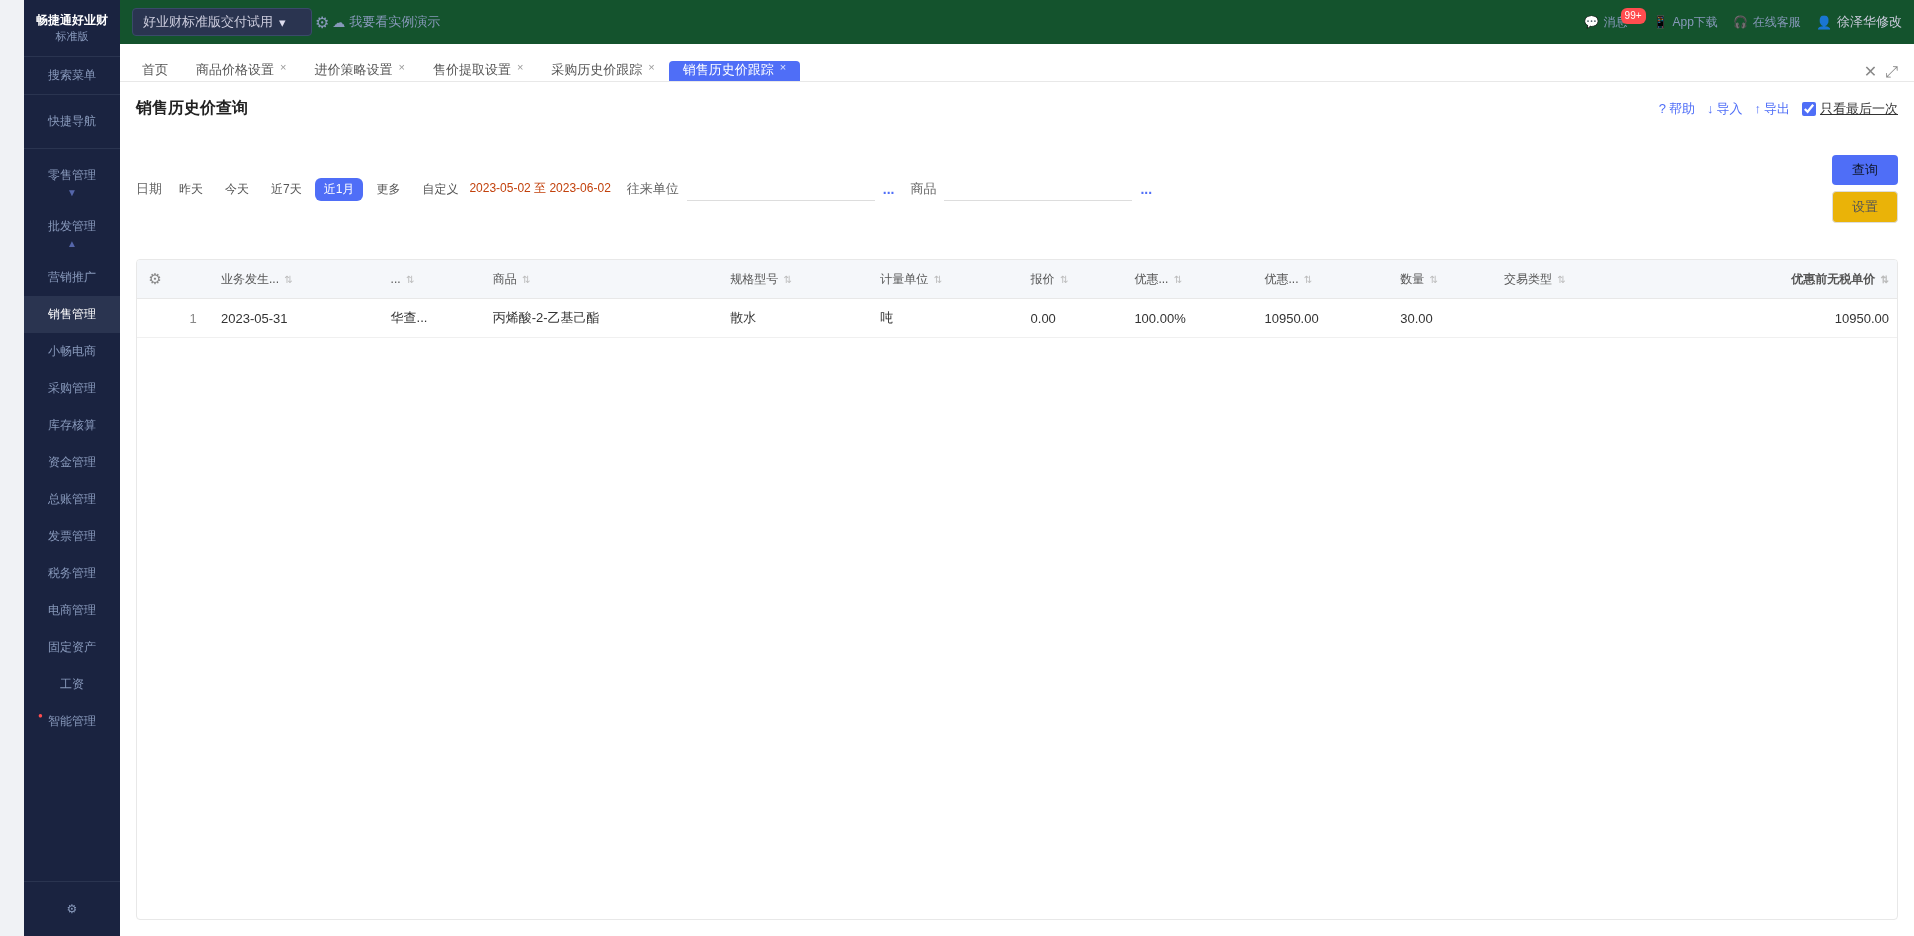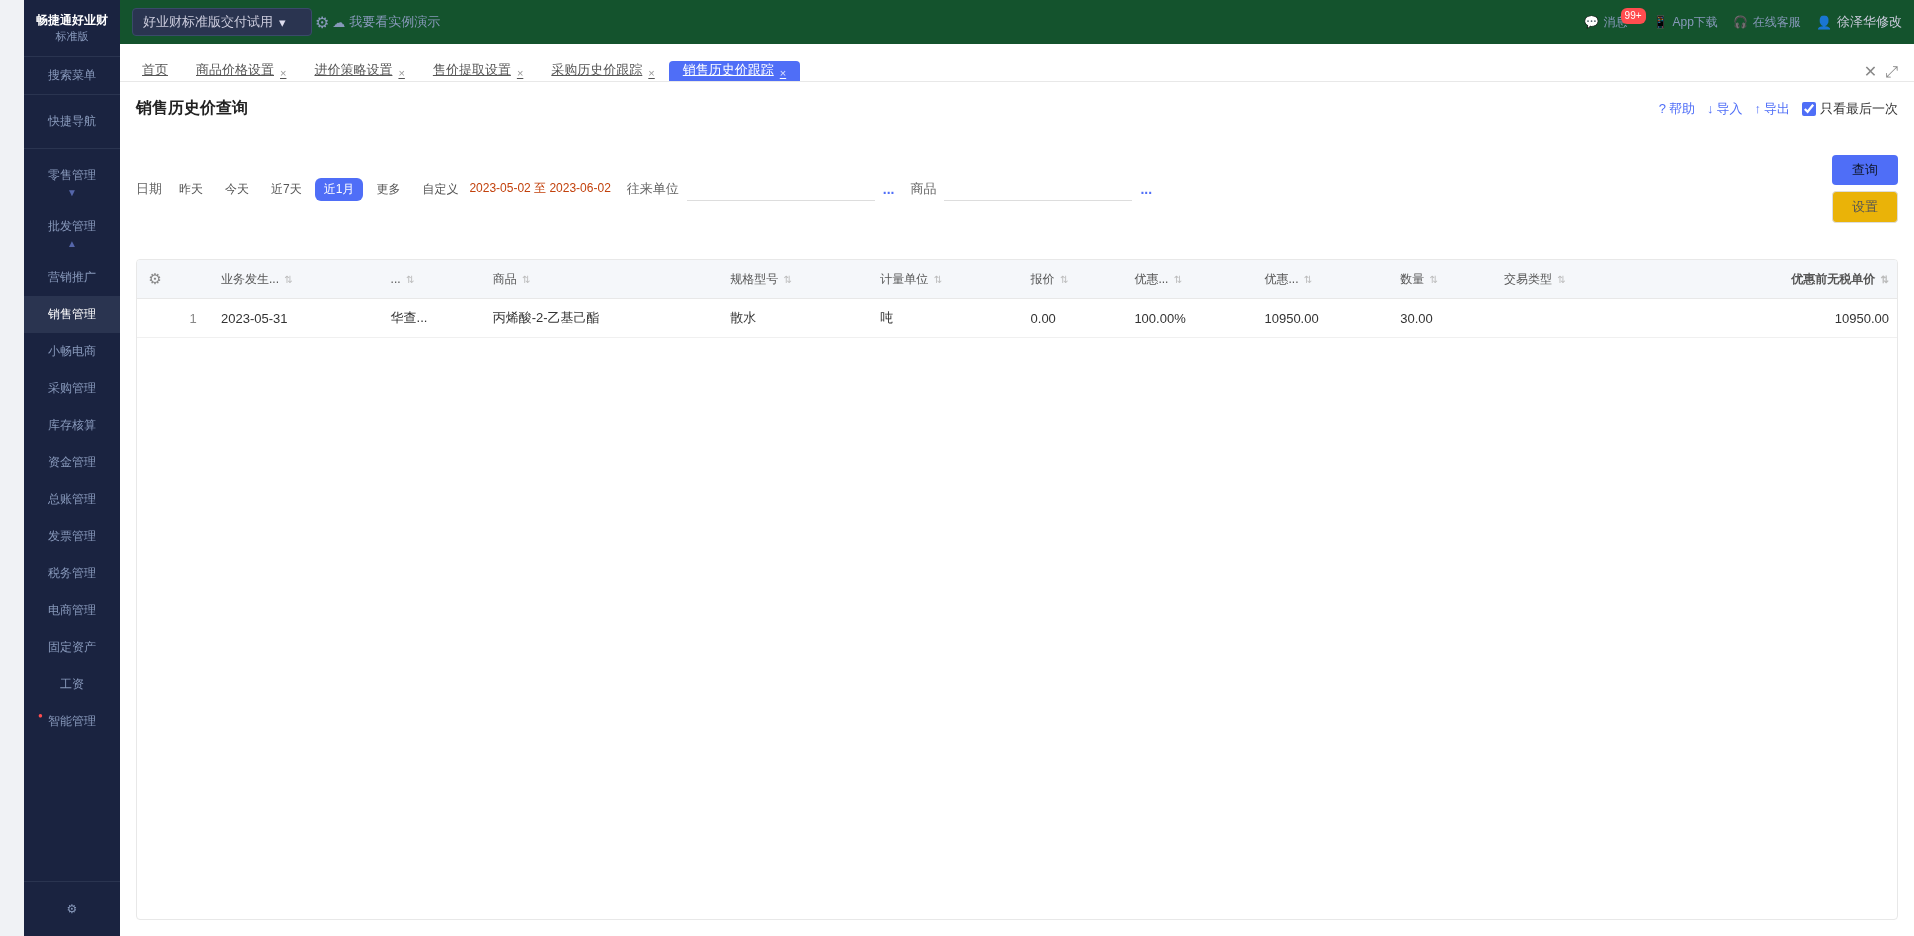--- a/index.html
+++ b/index.html
@@ -29,32 +29,32 @@
     .topbar-select-text { color: #ccd; font-size: 13px; }
     .topbar-setting-icon { color: #8899bb; cursor: pointer; font-size: 16px; }
     .topbar-demo { color: #8899bb; font-size: 13px; cursor: pointer; display: flex; align-items: center; gap: 4px; }
     .topbar-right { margin-left: auto; display: flex; align-items: center; gap: 16px; }
     .topbar-right-item { color: #8899bb; font-size: 12px; cursor: pointer; display: flex; align-items: center; gap: 4px; position: relative; }
     .badge { background: #ff4d4f; color: #fff; border-radius: 6px; font-size: 10px; padding: 0 4px; position: absolute; top: -6px; right: -8px; min-width: 16px; text-align: center; line-height: 16px; height: 16px; }
     .topbar-user { color: #ccd; font-size: 13px; cursor: pointer; display: flex; align-items: center; gap: 4px; }
 
     
     .tabbar { height: 38px; background: #fff; border-bottom: 1px solid #e8e8e8; display: flex; align-items: flex-end; padding: 0 8px; flex-shrink: 0; overflow-x: auto; }
-    .tab { padding: 0 14px; font-size: 13px; cursor: pointer; color: #555; border-bottom: 2px solid transparent; white-space: nowrap; display: flex; align-items: flex-end; gap: 6px; text-decoration: underline; }
+    .tab { padding: 0 14px; font-size: 13px; cursor: pointer; color: #555; border-bottom: 2px solid transparent; white-space: nowrap; display: flex; align-items: flex-start; gap: 6px; }
     .tab.active { color: #4f6ef7; background: #4f6ef7; color: #fff; border-radius: 4px 4px 0 0; border-bottom: 2px solid #4f6ef7; }
     .tab-close { font-size: 11px; color: #999; cursor: pointer; }
     .tab.active .tab-close { color: rgba(255,255,255,0.8); }
 
     
     .content { flex: 1; background: #fff; padding: 16px; overflow-y: auto; display: flex; flex-direction: column; gap: 28px; position: relative; }
     .content-header { display: flex; align-items: center; justify-content: space-between; }
     .page-title { font-size: 16px; font-weight: bold; color: #222; }
     .header-actions { display: flex; align-items: center; gap: 12px; }
     .header-action-btn { color: #4f6ef7; font-size: 13px; cursor: pointer; display: flex; align-items: center; gap: 3px; }
-    .checkbox-label { display: flex; align-items: center; gap: 4px; font-size: 13px; cursor: pointer; }
+    .checkbox-label { display: flex; align-items: center; gap: 4px; font-size: 13px; cursor: pointer; text-decoration: underline; }
     .checkbox-input { accent-color: #4f6ef7; width: 14px; height: 14px; }
 
     
     .filter-area { display: flex; align-items: center; gap: 16px; padding: 8px 0; flex-wrap: wrap; }
     .filter-group { display: flex; align-items: center; gap: 8px; }
     .filter-label { color: #666; font-size: 13px; }
     .date-btn { padding: 2px 8px; font-size: 12px; cursor: pointer; border: 1px solid transparent; border-radius: 3px; color: #555; }
     .date-btn.active { background: #4f6ef7; color: #fff; border-radius: 6px; }
     .date-range { color: #c2410c; font-size: 12px; margin-top: 2px; }
     .filter-input-group { display: flex; align-items: center; gap: 8px; }

